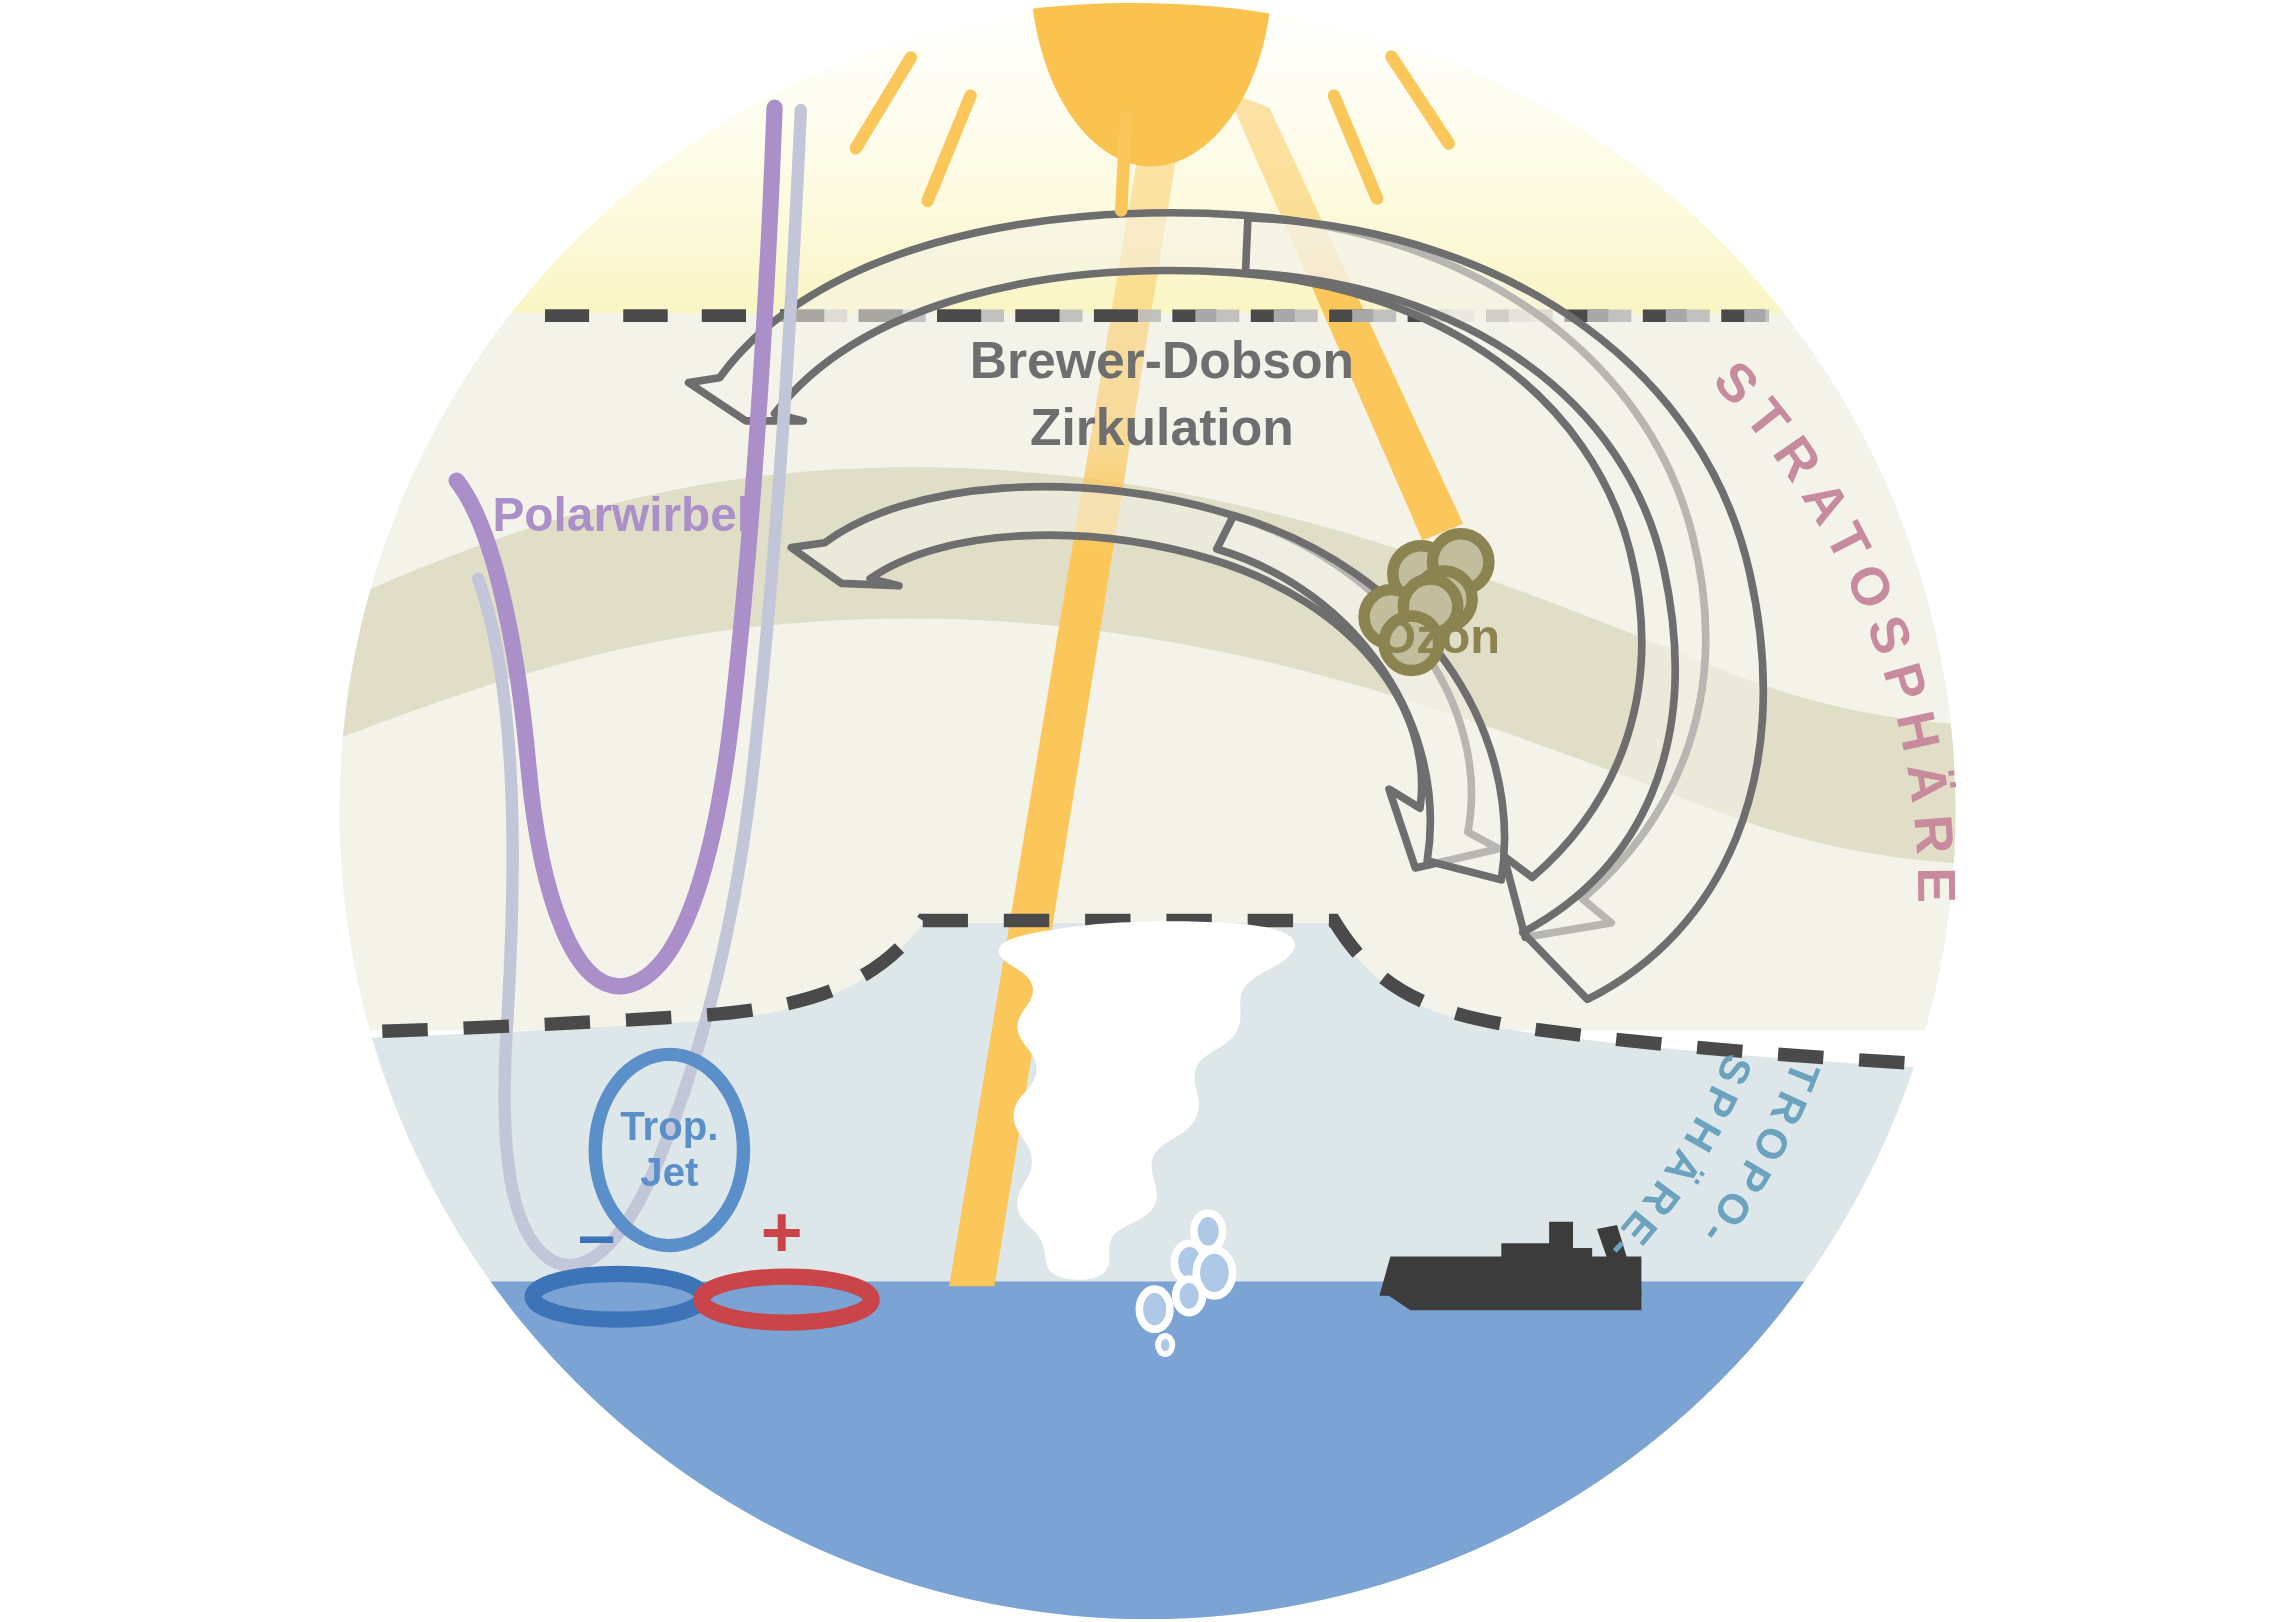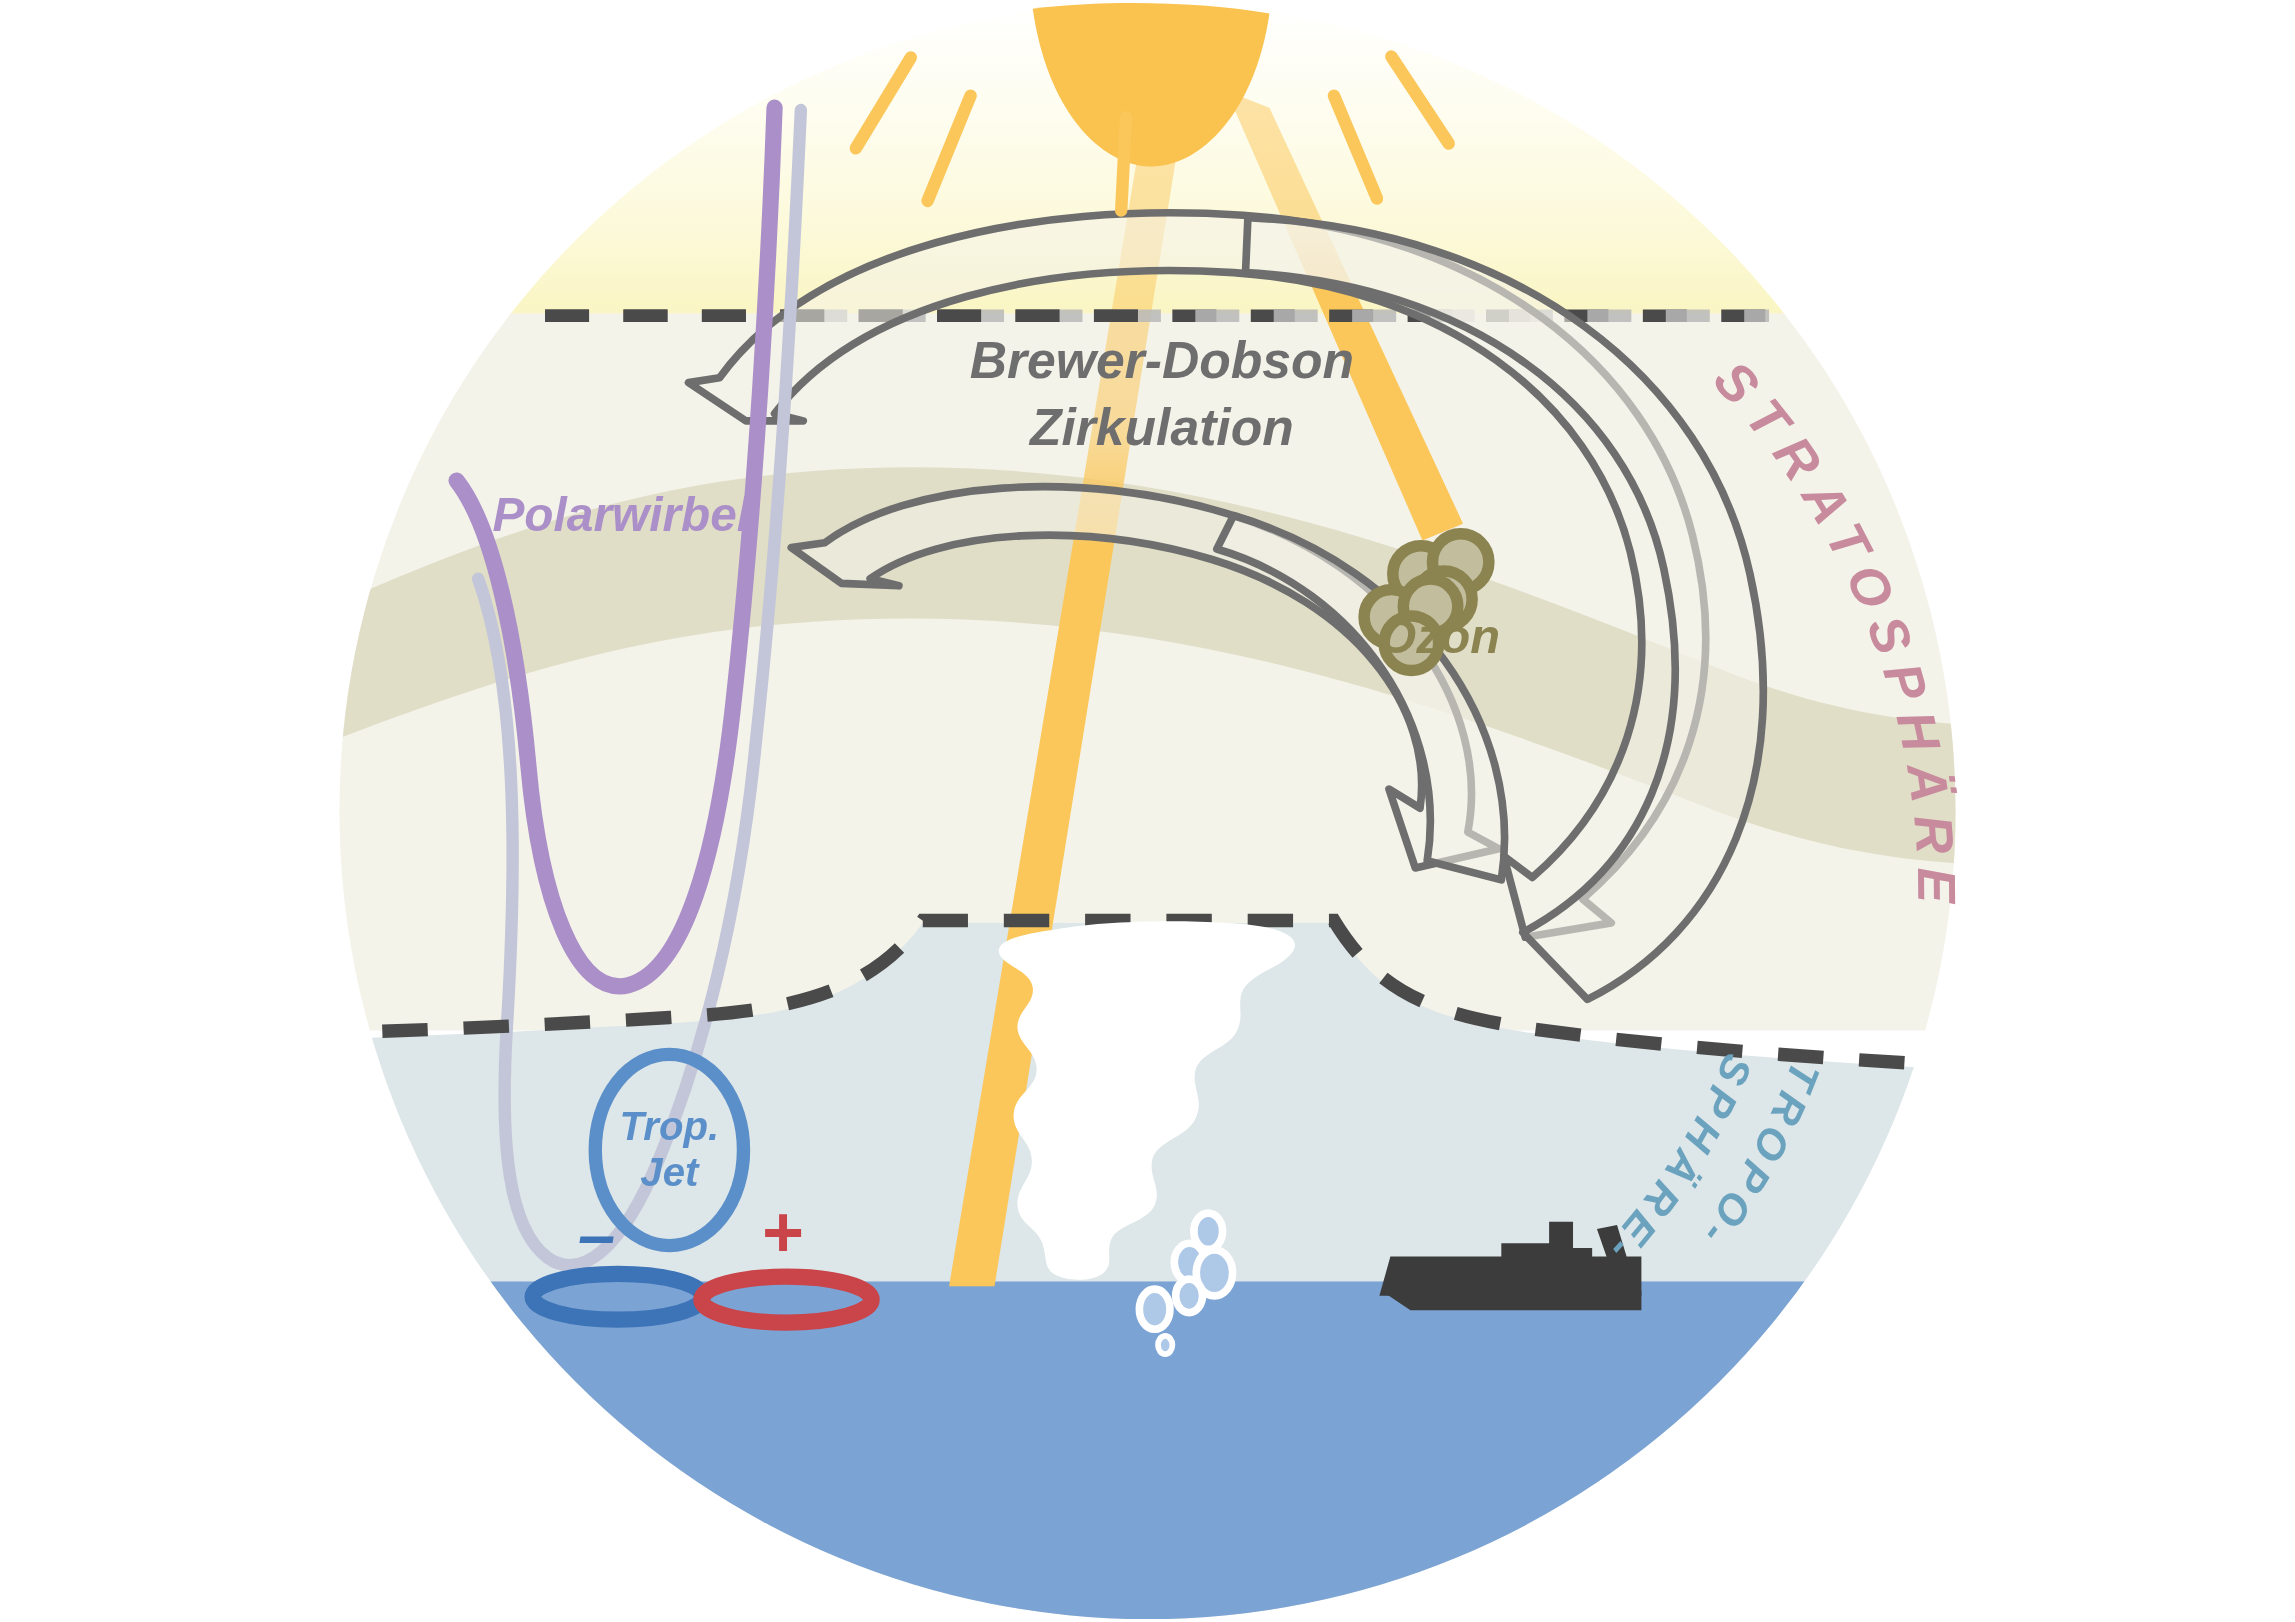--- a/index.html
+++ b/index.html
@@ -1,18 +1,18 @@
 <!DOCTYPE html>
 <html style="font-size:7.7px"><head>
 <meta charset="utf-8">
 <style>
   html,body{margin:0;padding:0;background:#ffffff;}
   body{width:2295px;height:1622px;overflow:hidden;
        font-family:"Liberation Sans","DejaVu Sans",sans-serif;}
-  #stage{position:relative;width:2295px;height:1272px;background:#fff;font-style:italic;}
+  #stage{position:relative;width:2295px;height:1272px;background:#fff;}
   svg#fig{position:absolute;left:0;top:0;width:2295px;height:1622px;display:block;}
   .lbl{font-weight:bold;}
 </style>
 </head>
 <body>
 
 <div id="stage">
 <svg id="fig" viewBox="0 0 4800 3392" xmlns="http://www.w3.org/2000/svg">
 
   <defs>

